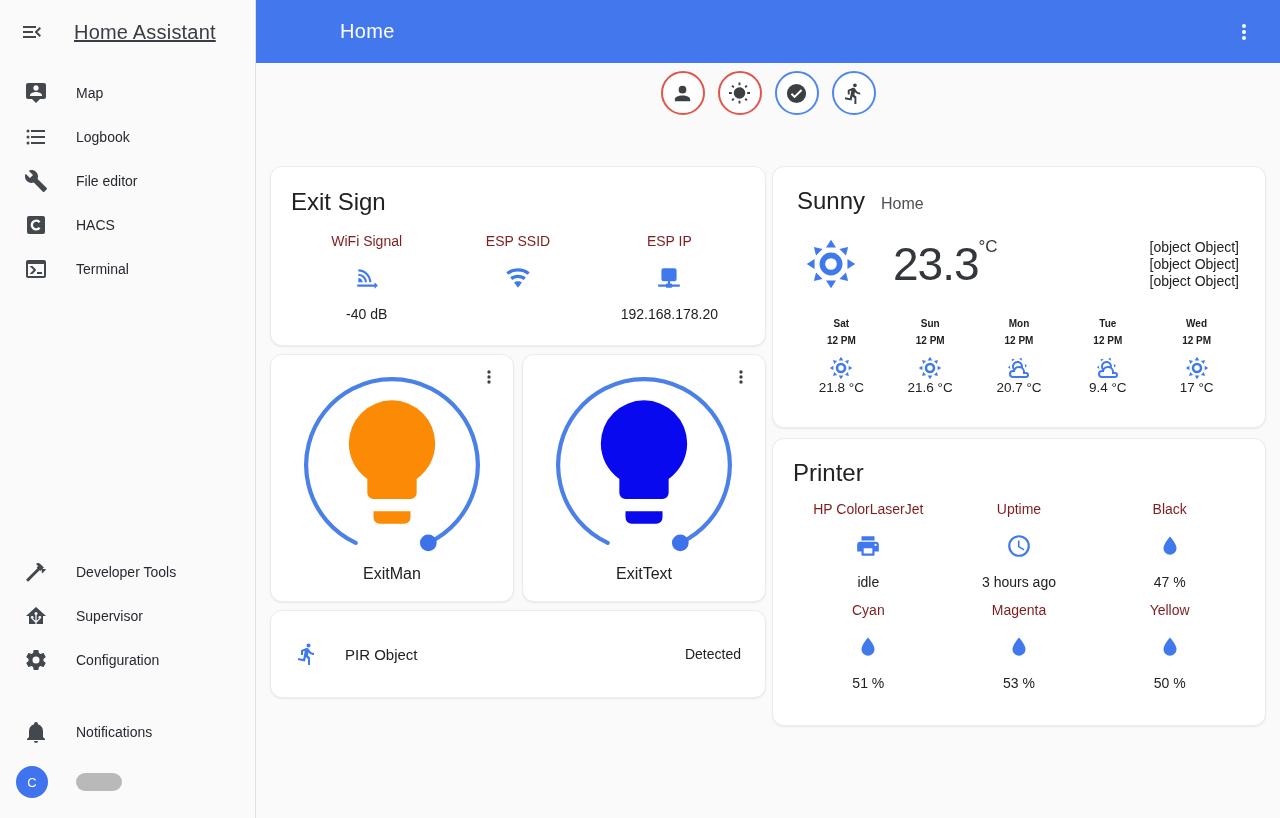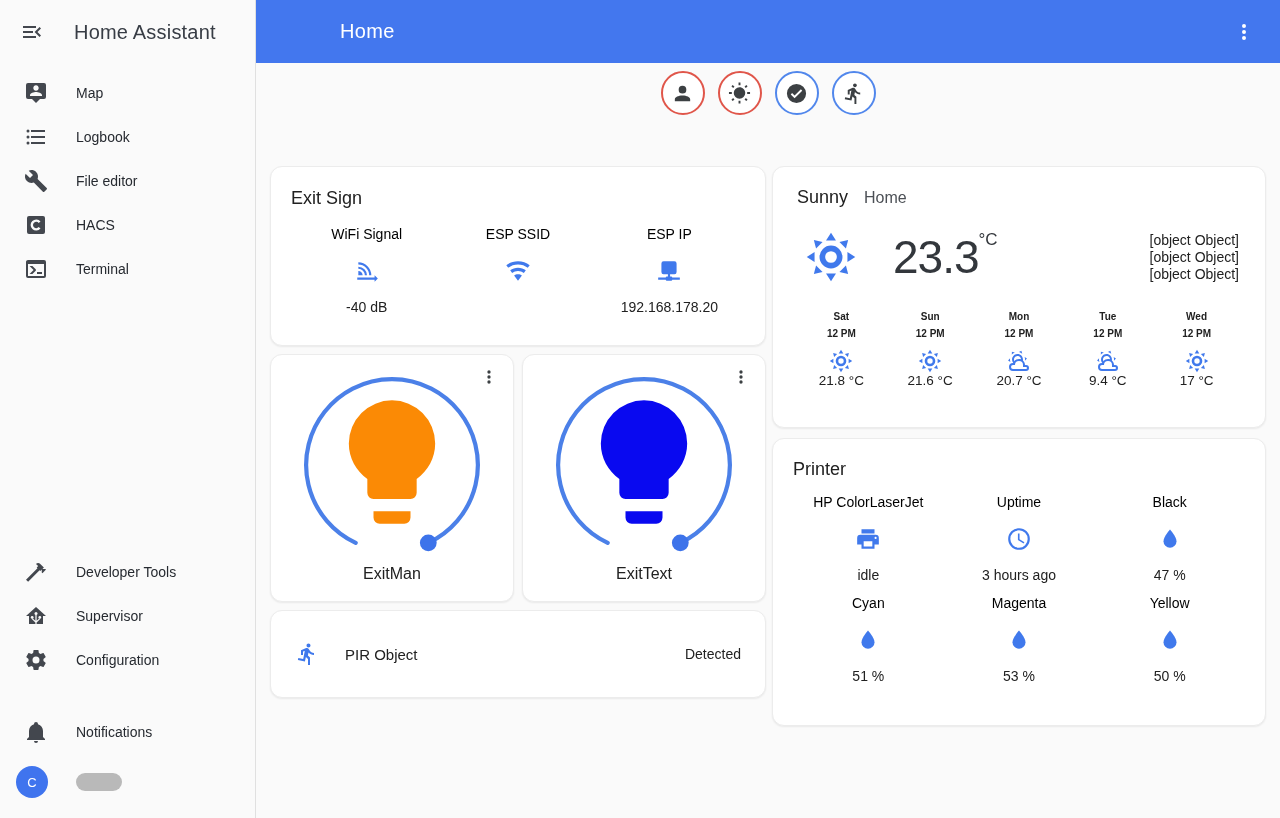--- a/index.html
+++ b/index.html
@@ -7,21 +7,21 @@
   body { font-family:"Liberation Sans", sans-serif; background:#fafafa; color:#212121; }
   svg { fill:currentColor; display:block; width:100%; height:100%; }
 
   .app { display:flex; width:1280px; height:818px; }
 
   
   .sidebar { width:256px; min-width:256px; background:#fafafa; border-right:1px solid #e0e0e0;
              display:flex; flex-direction:column; height:818px; }
   .sidebar-header { height:64px; display:flex; align-items:center; padding:0 12px; flex:none; }
   .menu-btn { width:24px; height:24px; color:#43474e; margin-left:8px; cursor:pointer; }
-  .sidebar-title { font-size:20px; color:#383d45; margin-left:30px; letter-spacing:.2px; }
+  .sidebar-title { font-size:20px; color:#383d45; margin-left:30px; letter-spacing:.2px;text-decoration:underline; }
   .nav { padding-top:5px; }
   .nav-item { height:40px; margin:4px 8px; border-radius:8px; display:flex; align-items:center;
               padding-left:16px; cursor:pointer; }
   .nav-item .ico { width:24px; height:24px; color:#43474e; flex:none; }
   .nav-item .lbl { margin-left:28px; font-size:14px; font-weight:500; color:#262a30; white-space:nowrap; }
   .nav-item.active { background:#e4eaf8; }
   .nav-item.active .ico, .nav-item.active .lbl { color:var(--accent,#4377ee); }
   .side-spacer { flex:1; }
   .notif-gap { height:24px; }
   .profile-row { height:48px; margin:2px 8px 12px; display:flex; align-items:center; padding-left:8px; cursor:pointer; }
@@ -45,27 +45,27 @@
   .badge-circle { position:relative; width:44px; height:44px; border:2px solid; border-radius:50%;
                   background:#fff; display:flex; align-items:center; justify-content:center; }
   .badge-circle .ico { width:23px; height:23px; color:#3c4043; }
 
   
   .columns { display:flex; gap:6px; }
   .col-left  { width:496px; display:flex; flex-direction:column; gap:8px; }
   .col-right { width:494px; display:flex; flex-direction:column; gap:10px; }
   .card { background:#fff; border:1px solid #ececec; border-radius:12px;
           box-shadow:0 1px 2px rgba(0,0,0,.07); }
-  .card-title { font-size:18px; color:#212121; font-weight:400; }
+  .card-title { font-size:24px; color:#212121; font-weight:400; }
 
   
   .exit-card { height:180px; padding:21px 20px 0; }
   .sensor-row { display:flex; margin-top:17px; }
   .sensor-cell { flex:1; display:flex; flex-direction:column; align-items:center; cursor:pointer; }
-  .sensor-name { font-size:14px; color:#000000; }
+  .sensor-name { font-size:14px; color:#7f1d1d; }
   .sensor-ico { width:26px; height:26px; color:var(--icon,#4079ec); margin-top:16px; }
   .sensor-val { font-size:14px; color:#212121; margin-top:15px; min-height:17px; }
 
   
   .lights-row { display:flex; gap:8px; height:248px; }
   .light-card { flex:1; position:relative; display:flex; flex-direction:column; align-items:center; cursor:pointer; }
   .card-menu { position:absolute; top:12px; right:14px; width:20px; height:20px; color:#3c4043; cursor:pointer; }
   .dial { position:relative; width:200px; height:196px; margin-top:12px; }
   .dial svg { overflow:visible; }
   .bulb { position:absolute; left:50%; top:50%; transform:translate(-50%,-52%); width:148px; height:148px; }

